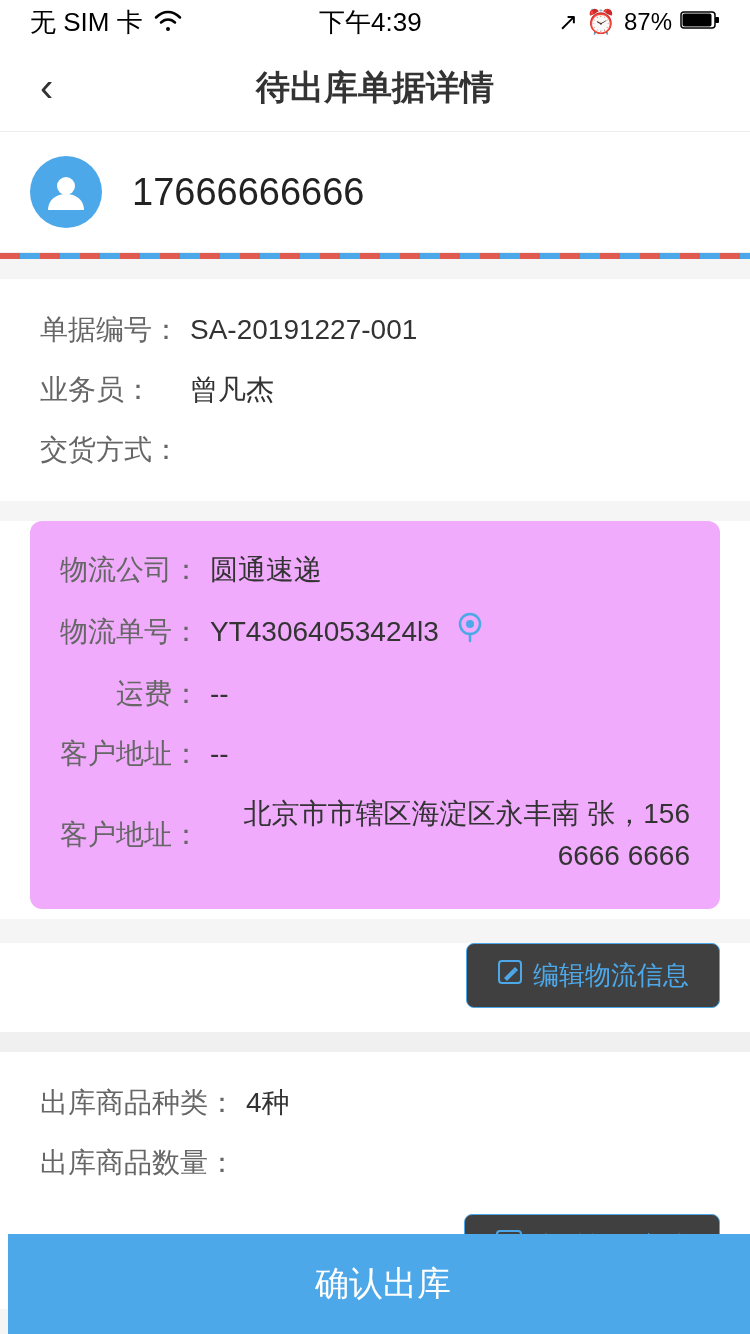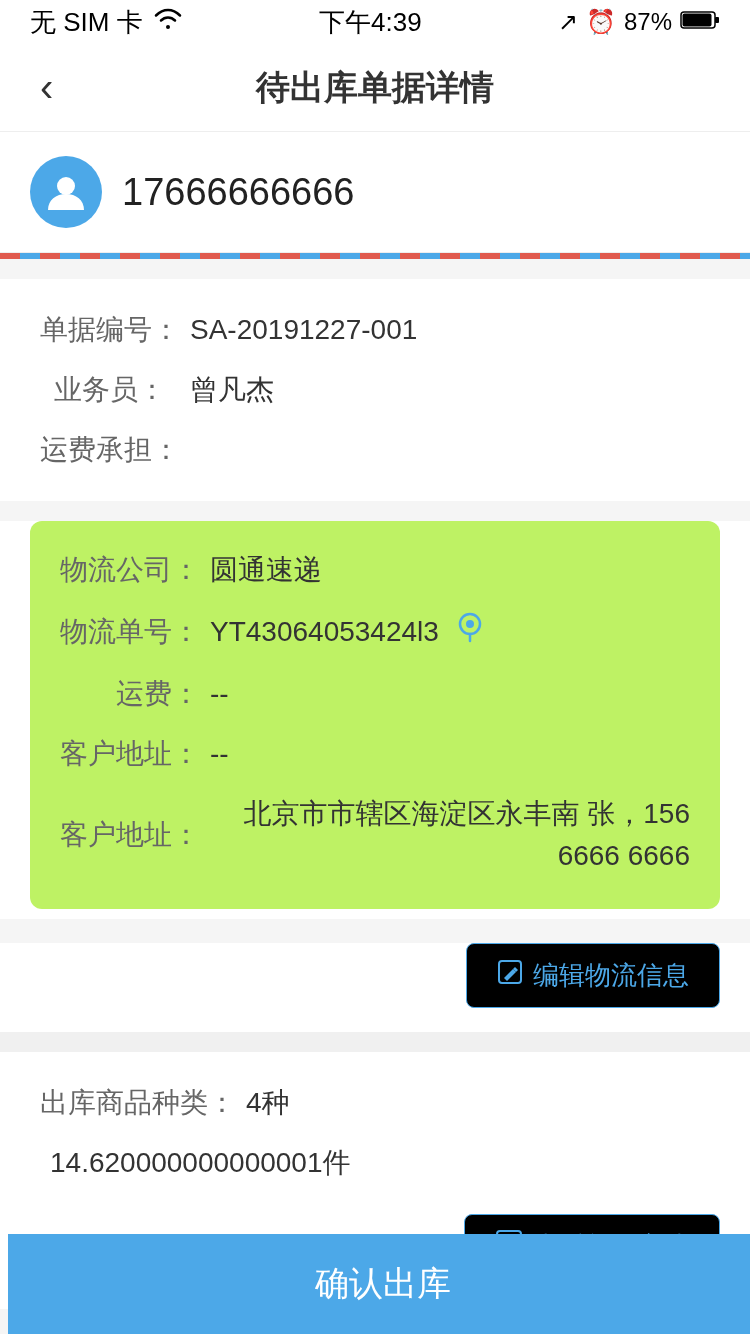--- a/index.html
+++ b/index.html
@@ -17,21 +17,21 @@
     .status-bar {
       display: flex;
       justify-content: space-between;
       align-items: center;
       background: #fff;
       padding: 0 30px;
       height: 44px;
       font-size: 26px;
       color: #000;
     }
-    .status-left { display: flex; align-items: flex-start; gap: 10px; }
+    .status-left { display: flex; align-items: center; gap: 10px; }
     .status-right { display: flex; align-items: center; gap: 8px; font-size: 24px; }
 
     
     .nav-bar {
       display: flex;
       align-items: center;
       background: #fff;
       height: 88px;
       padding: 0 30px;
       border-bottom: 1px solid #eee;
@@ -51,21 +51,21 @@
       font-weight: 600;
       color: #333;
     }
 
     
     .customer-header {
       background: #fff;
       display: flex;
       align-items: center;
       padding: 24px 30px;
-      gap: 20px;
+      gap: 30px;
       border-bottom: 1px solid #eee;
     }
     .avatar {
       width: 72px;
       height: 72px;
       border-radius: 50%;
       background: #4ca8e8;
       display: flex;
       align-items: center;
       justify-content: center;
@@ -100,32 +100,32 @@
       display: flex;
       align-items: flex-start;
       margin-bottom: 18px;
       font-size: 28px;
       line-height: 1.5;
     }
     .info-row:last-child { margin-bottom: 0; }
     .info-label {
       color: #666;
       min-width: 140px;
-      text-align: center;
+      text-align: left;
       flex-shrink: 0;
     }
     .info-value {
       color: #333;
       flex: 1;
       padding-left: 10px;
     }
 
     
     .logistics-card {
-      background: #bef264;
+      background: #f0abfc;
       border-radius: 12px;
       padding: 28px 30px;
       margin-top: 20px;
     }
     .logistics-row {
       display: flex;
       align-items: center;
       margin-bottom: 18px;
       font-size: 28px;
       line-height: 1.5;
@@ -159,21 +159,21 @@
     .edit-logistics-btn {
       display: flex;
       justify-content: flex-end;
       margin-top: 24px;
       padding: 0 30px 24px;
       background: #fff;
     }
     .btn-outline {
       border: 1px solid #4ca8e8;
       color: #4ca8e8;
-      background: #000000;
+      background: #404040;
       border-radius: 8px;
       padding: 14px 30px;
       font-size: 26px;
       display: flex;
       align-items: center;
       gap: 10px;
       cursor: pointer;
       text-align: center;
     }
 
@@ -270,21 +270,21 @@
 <div class="section-white">
   <div class="info-row">
     <span class="info-label">单据编号：</span>
     <span class="info-value">SA-20191227-001</span>
   </div>
   <div class="info-row">
     <span class="info-label">业务员：</span>
     <span class="info-value">曾凡杰</span>
   </div>
   <div class="info-row">
-    <span class="info-label">运费承担：</span>
+    <span class="info-label">交货方式：</span>
   </div>
 </div>
 
 <div style="background:#fff; padding: 0 30px 10px; margin-top: 0;">
   <div class="logistics-card">
     <div class="logistics-row">
       <span class="logistics-label">物流公司：</span>
       <span class="logistics-value">圆通速递</span>
     </div>
     <div class="logistics-row">
@@ -329,21 +329,21 @@
 </div>
 
 <div class="gray-divider"></div>
 
 <div class="goods-section">
   <div class="info-row">
     <span class="info-label">出库商品种类：</span>
     <span class="info-value">4种</span>
   </div>
   <div class="info-row">
-    <span class="info-value">14.620000000000001件</span>
+    <span class="info-label">出库商品数量：</span>
   </div>
 </div>
 
 <div class="view-detail-btn-wrap">
   <button class="btn-outline">
     <span>
       <svg width="28" height="28" viewBox="0 0 28 28" fill="none">
         <rect x="2" y="2" width="24" height="24" rx="3" stroke="#4ca8e8" stroke-width="2" fill="none"></rect>
         <line x1="7" y1="9" x2="21" y2="9" stroke="#4ca8e8" stroke-width="2" stroke-linecap="round"></line>
         <line x1="7" y1="14" x2="21" y2="14" stroke="#4ca8e8" stroke-width="2" stroke-linecap="round"></line>

